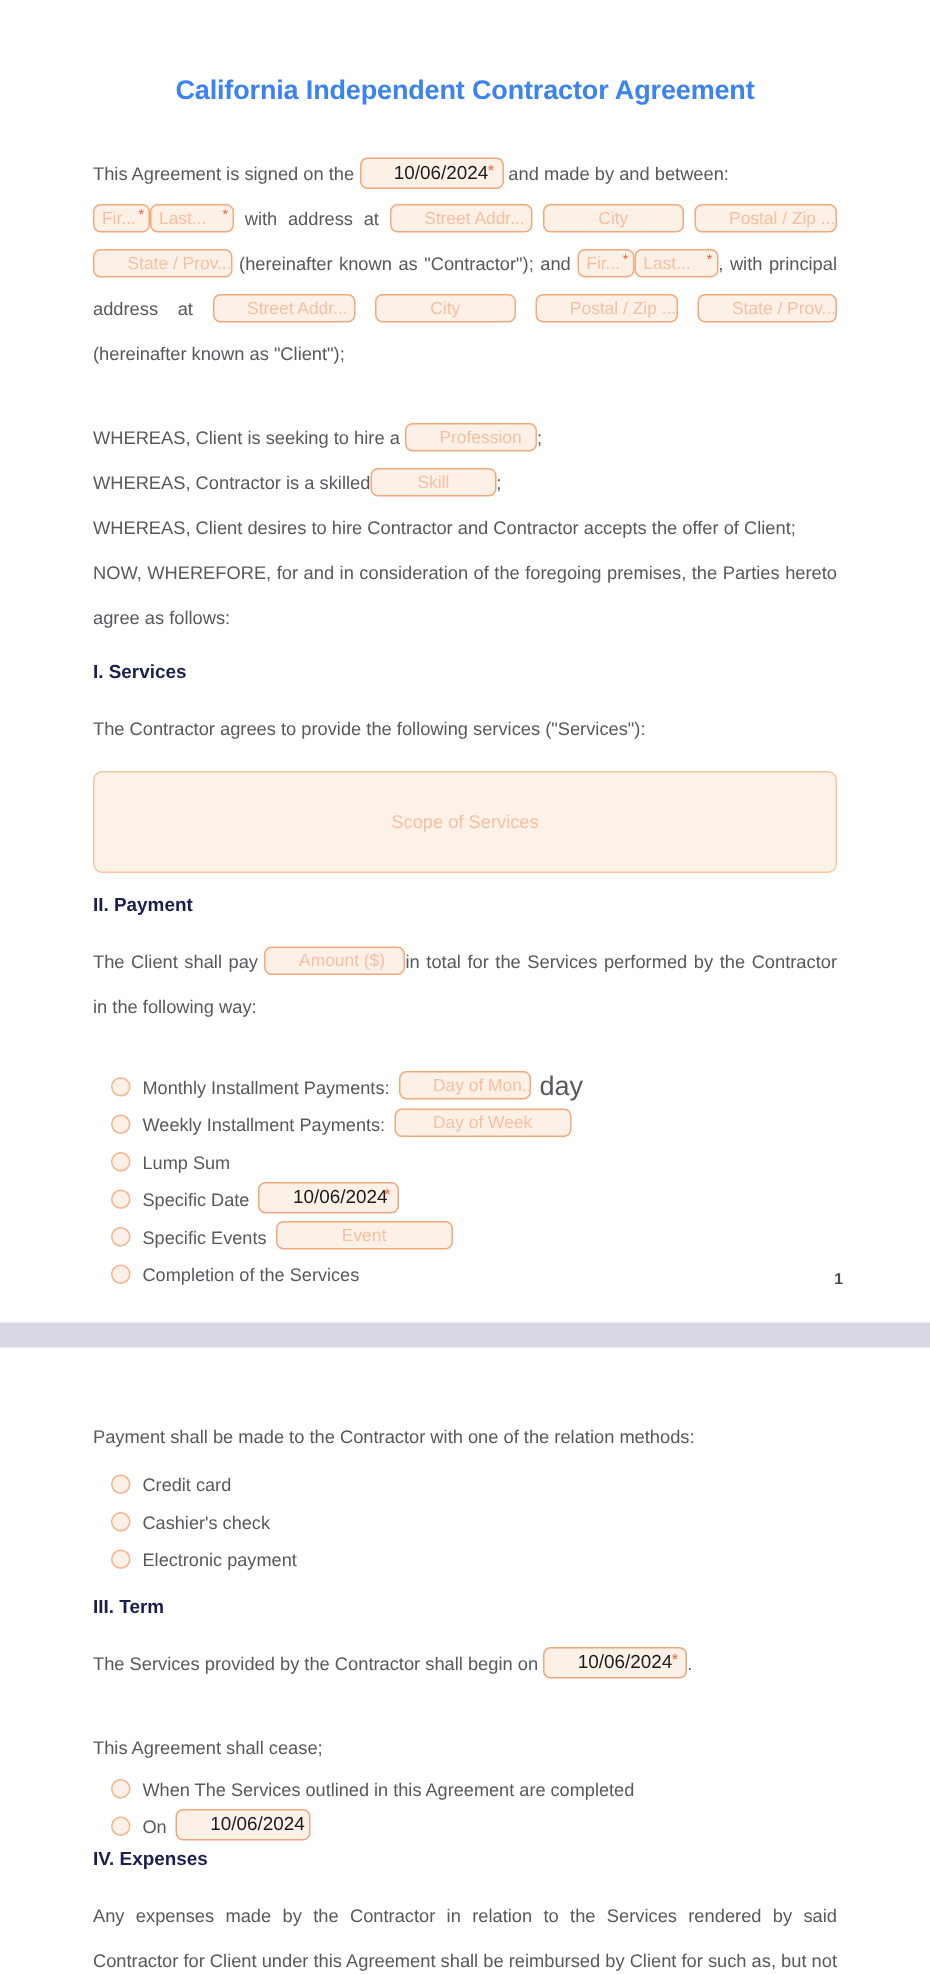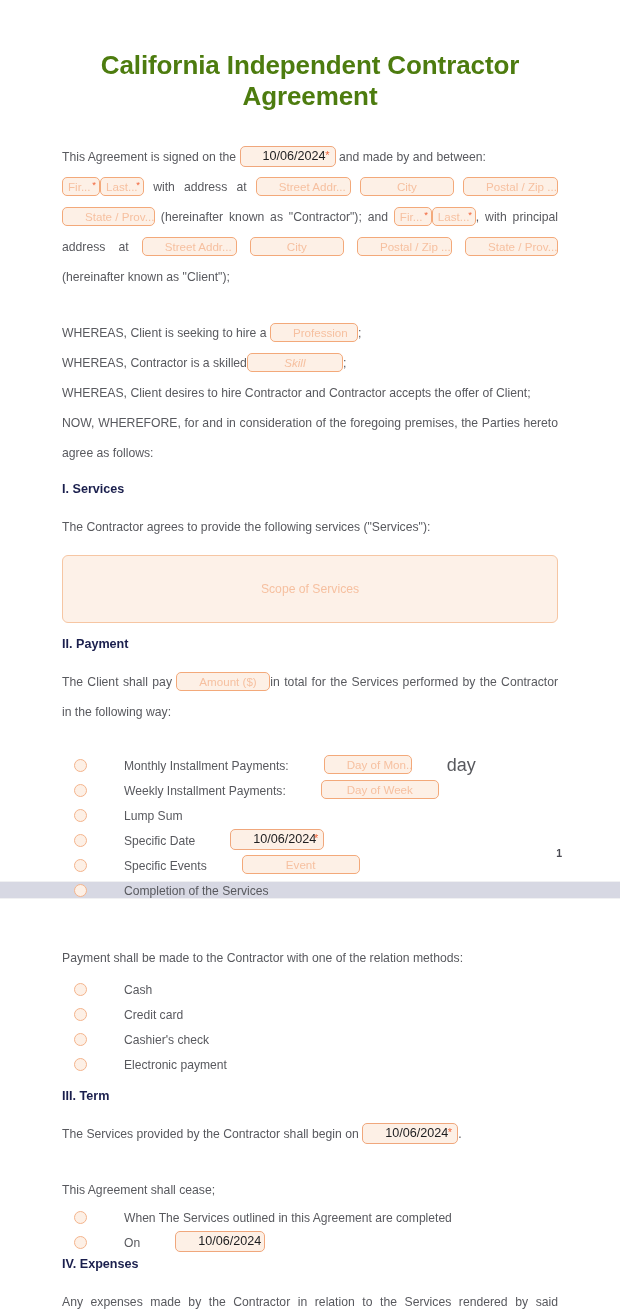--- a/index.html
+++ b/index.html
@@ -28,23 +28,23 @@
   }
   .page1 { height: 881px; }
   .page-gap {
     height: 18px;
     background: #d7d8e3;
     box-shadow: inset 0 1px 0 #cdced9, inset 0 -1px 0 #cdced9;
   }
   .page2 { min-height: 418px; }
 
   h1.doc-title {
-    font-size: 26px;
+    font-size: 18px;
     font-weight: bold;
-    color: #4d7c0f;
+    color: #3b82f6;
     text-align: center;
     margin: 0;
     padding: 50px 0 0 0;
     letter-spacing: -0.1px;
   }
 
   p.body-text {
     font-size: 12.2px;
     color: #58595e;
     line-height: 30px;
@@ -104,27 +104,27 @@
   .field.small-req .req {
     color: #f2663c;
     font-size: 9.5px;
     position: absolute;
     right: 3px;
     top: 1px;
     line-height: 11px;
   }
 
   .f-first  { width: 38px; text-align: left; padding-left: 5px; }
-  .f-last   { width: 44px; text-align: left; padding-left: 5px; }
+  .f-last   { width: 56px; text-align: left; padding-left: 5px; }
   .f-street { width: 95px; }
   .f-city   { width: 94px; }
   .f-zip    { width: 95px; }
   .f-state  { width: 93px; }
   .f-profession { width: 88px; }
-  .f-skill  { width: 96px; font-style: italic; }
+  .f-skill  { width: 84px; }
   .f-amount { width: 94px; }
   .f-daymonth { width: 88px; }
   .f-dayweek  { width: 118px; }
   .f-hour   { width: 118px; }
   .f-event  { width: 118px; }
   .f-date1  { width: 96px; }
   .f-date-spec { width: 94px; }
   .f-date-begin { width: 96px; }
   .f-date-on  { width: 90px; }
   .field.filled.no-req { padding-right: 6px; }
@@ -144,21 +144,20 @@
     margin-top: 13px;
   }
 
   
   .radio-list { margin: 0; padding: 0; }
   .radio-row {
     display: flex;
     align-items: center;
     height: 23px;
     margin-left: 12px;
-    gap: 29px;
   }
   .radio-row.tall { height: 25px; }
   .radio {
     box-sizing: border-box;
     width: 13px;
     height: 13px;
     min-width: 13px;
     border-radius: 50%;
     background: #fdf0e6;
     border: 1px solid #f4b48c;
@@ -304,24 +303,20 @@
 
       <div style="height:44px;"></div>
 
       <p class="body-text">Payment shall be made to the Contractor with one of the relation methods:</p>
 
       <div style="height:4px;"></div>
 
       <div class="radio-list">
         <div class="radio-row tall">
           <span class="radio"></span>
-          <span class="radio-label">Cash</span>
-        </div>
-        <div class="radio-row tall">
-          <span class="radio"></span>
           <span class="radio-label">Credit card</span>
         </div>
         <div class="radio-row tall">
           <span class="radio"></span>
           <span class="radio-label">Cashier's check</span>
         </div>
         <div class="radio-row tall">
           <span class="radio"></span>
           <span class="radio-label">Electronic payment</span>
         </div>

